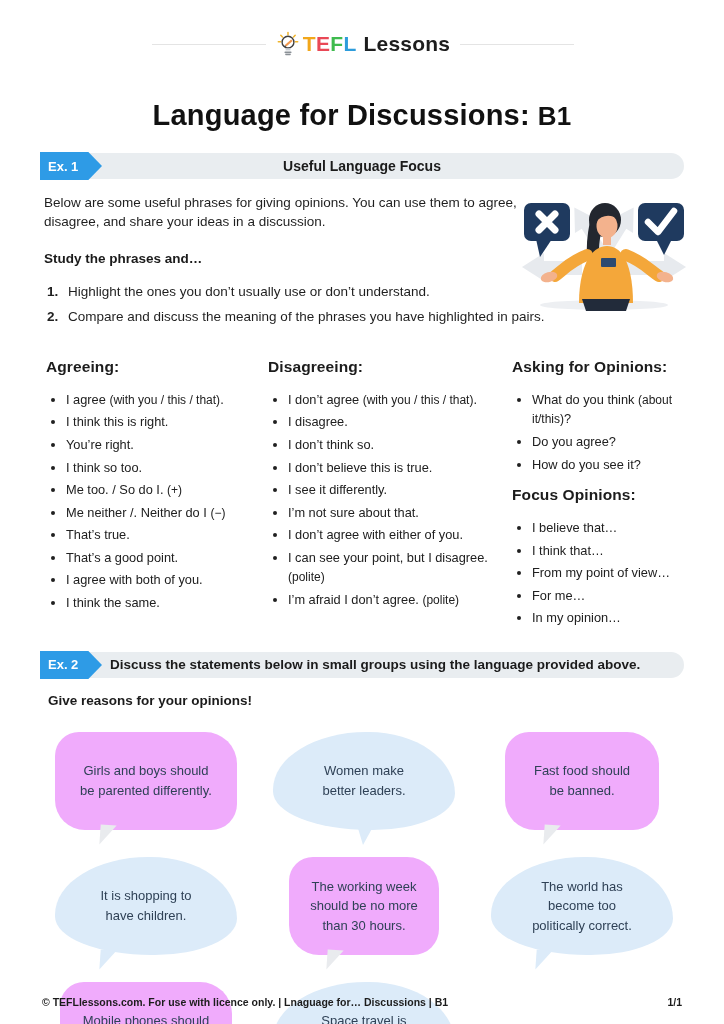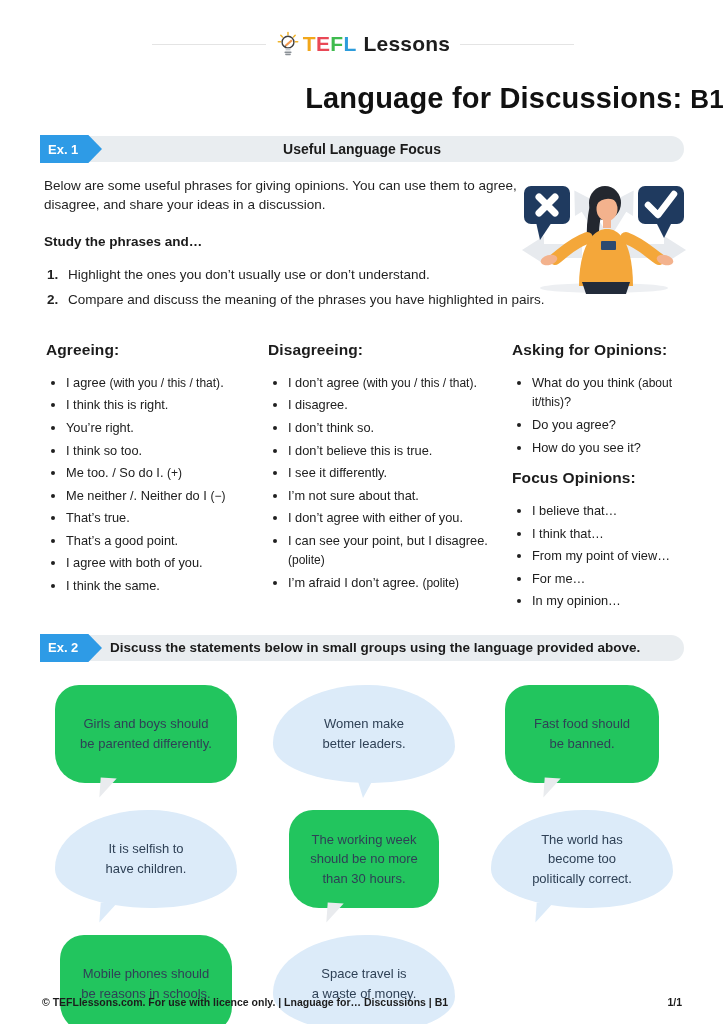--- a/index.html
+++ b/index.html
@@ -10,21 +10,21 @@
     margin:0 auto;
   }
   
   .header { display:flex; align-items:center; gap:10px; margin:31px 150px 0 152px; }
   .hline { flex:1; height:1px; background:#e4e4e4; }
   .logo { display:flex; align-items:center; gap:3px; }
   .logo-icon { width:24px; height:26px; }
   .tefl { display:flex; font-size:21px; font-weight:800; letter-spacing:.3px; }
   .logo-suffix { font-size:21px; font-weight:800; color:#1d1d1d; margin-left:4px; letter-spacing:.2px; }
   
-  .title { text-align:right; margin-top:25px; font-weight:800; font-size:29px; color:#111; letter-spacing:.2px; }
+  .title { text-align:center; margin-top:42px; font-weight:800; font-size:29px; color:#111; letter-spacing:.2px; }
   .title .level { font-size:26px; margin-left:8px; }
   
   .band { position:relative; margin:21px 40px 0 40px; background:#e9edf0; height:26px; display:flex; align-items:center;border-radius:13px; }
   .tag {
     position:absolute; left:0; top:-1px; height:28px; width:62px;
     background:#2e9be6; color:#fff; font-weight:700; font-size:13px;
     display:flex; align-items:center; padding-left:8px;
     clip-path:polygon(0 0, 78% 0, 100% 50%, 78% 100%, 0 100%);
   }
   .band-title-center { flex:1; text-align:center; font-weight:700; font-size:14px; color:#1b1b1b; }
@@ -49,21 +49,21 @@
   .ex2-sub { margin:15px 40px 0 48px; font-weight:700; font-size:13.5px; color:#1b1b1b; }
   
   .bubble-grid { display:grid; grid-template-columns:1fr 1fr 1fr; column-gap:26px; row-gap:27px; margin:24px 46px 0 50px; }
   .bubble {
     position:relative; display:flex; align-items:center; justify-content:center;
     text-align:center; padding:12px 14px; min-height:98px; width:95%; justify-self:center;
     font-size:13px; line-height:1.5; color:#2f4156;
   }
   .bubble-text { white-space:pre-line; }
   .bubble.blue { background:#dcebf9; --bc:#dcebf9; border-radius:52% 48% 46% 54% / 60% 64% 38% 40%; }
-  .bubble.gray { background:#22c55e; --bc:#e9ebee; border-radius:24px 32px 26px 30px; }
+  .bubble.gray { background:#f0abfc; --bc:#e9ebee; border-radius:24px 32px 26px 30px; }
   .bubble::after {
     content:""; position:absolute; bottom:-15px; left:25%; width:0; height:0;
     border-top:20px solid var(--bc); border-right:16px solid transparent; transform:rotate(4deg);
   }
   .bubble:nth-child(2)::after, .bubble:nth-child(8)::after {
     left:46%; border-left:6px solid transparent; border-right:11px solid transparent; transform:none;
   }
   .bubble:nth-child(3) { width:80%; }
   .bubble:nth-child(5) { width:78%; }
   .bubble:nth-child(7) { width:90%; }
@@ -220,41 +220,42 @@
           <li>In my opinion…</li>
         </ul>
     </div>
   </div>
 
   <div class="band">
     <div class="tag">Ex. 2</div>
     <div class="band-title-left">Discuss the statements below in small groups using the language provided above.</div>
   </div>
 
+  <div class="ex2-sub">Give reasons for your opinions!</div>
 
   <div class="bubble-grid">
 
 
       <div class="bubble gray">
         <span class="bubble-text">Girls and boys should
 be parented differently.</span>
       </div>
 
       <div class="bubble blue">
         <span class="bubble-text">Women make
 better leaders.</span>
       </div>
 
       <div class="bubble gray">
         <span class="bubble-text">Fast food should
 be banned.</span>
       </div>
 
       <div class="bubble blue">
-        <span class="bubble-text">It is selfish to
+        <span class="bubble-text">It is shopping to
 have children.</span>
       </div>
 
       <div class="bubble gray">
         <span class="bubble-text">The working week
 should be no more
 than 30 hours.</span>
       </div>
 
       <div class="bubble blue">

